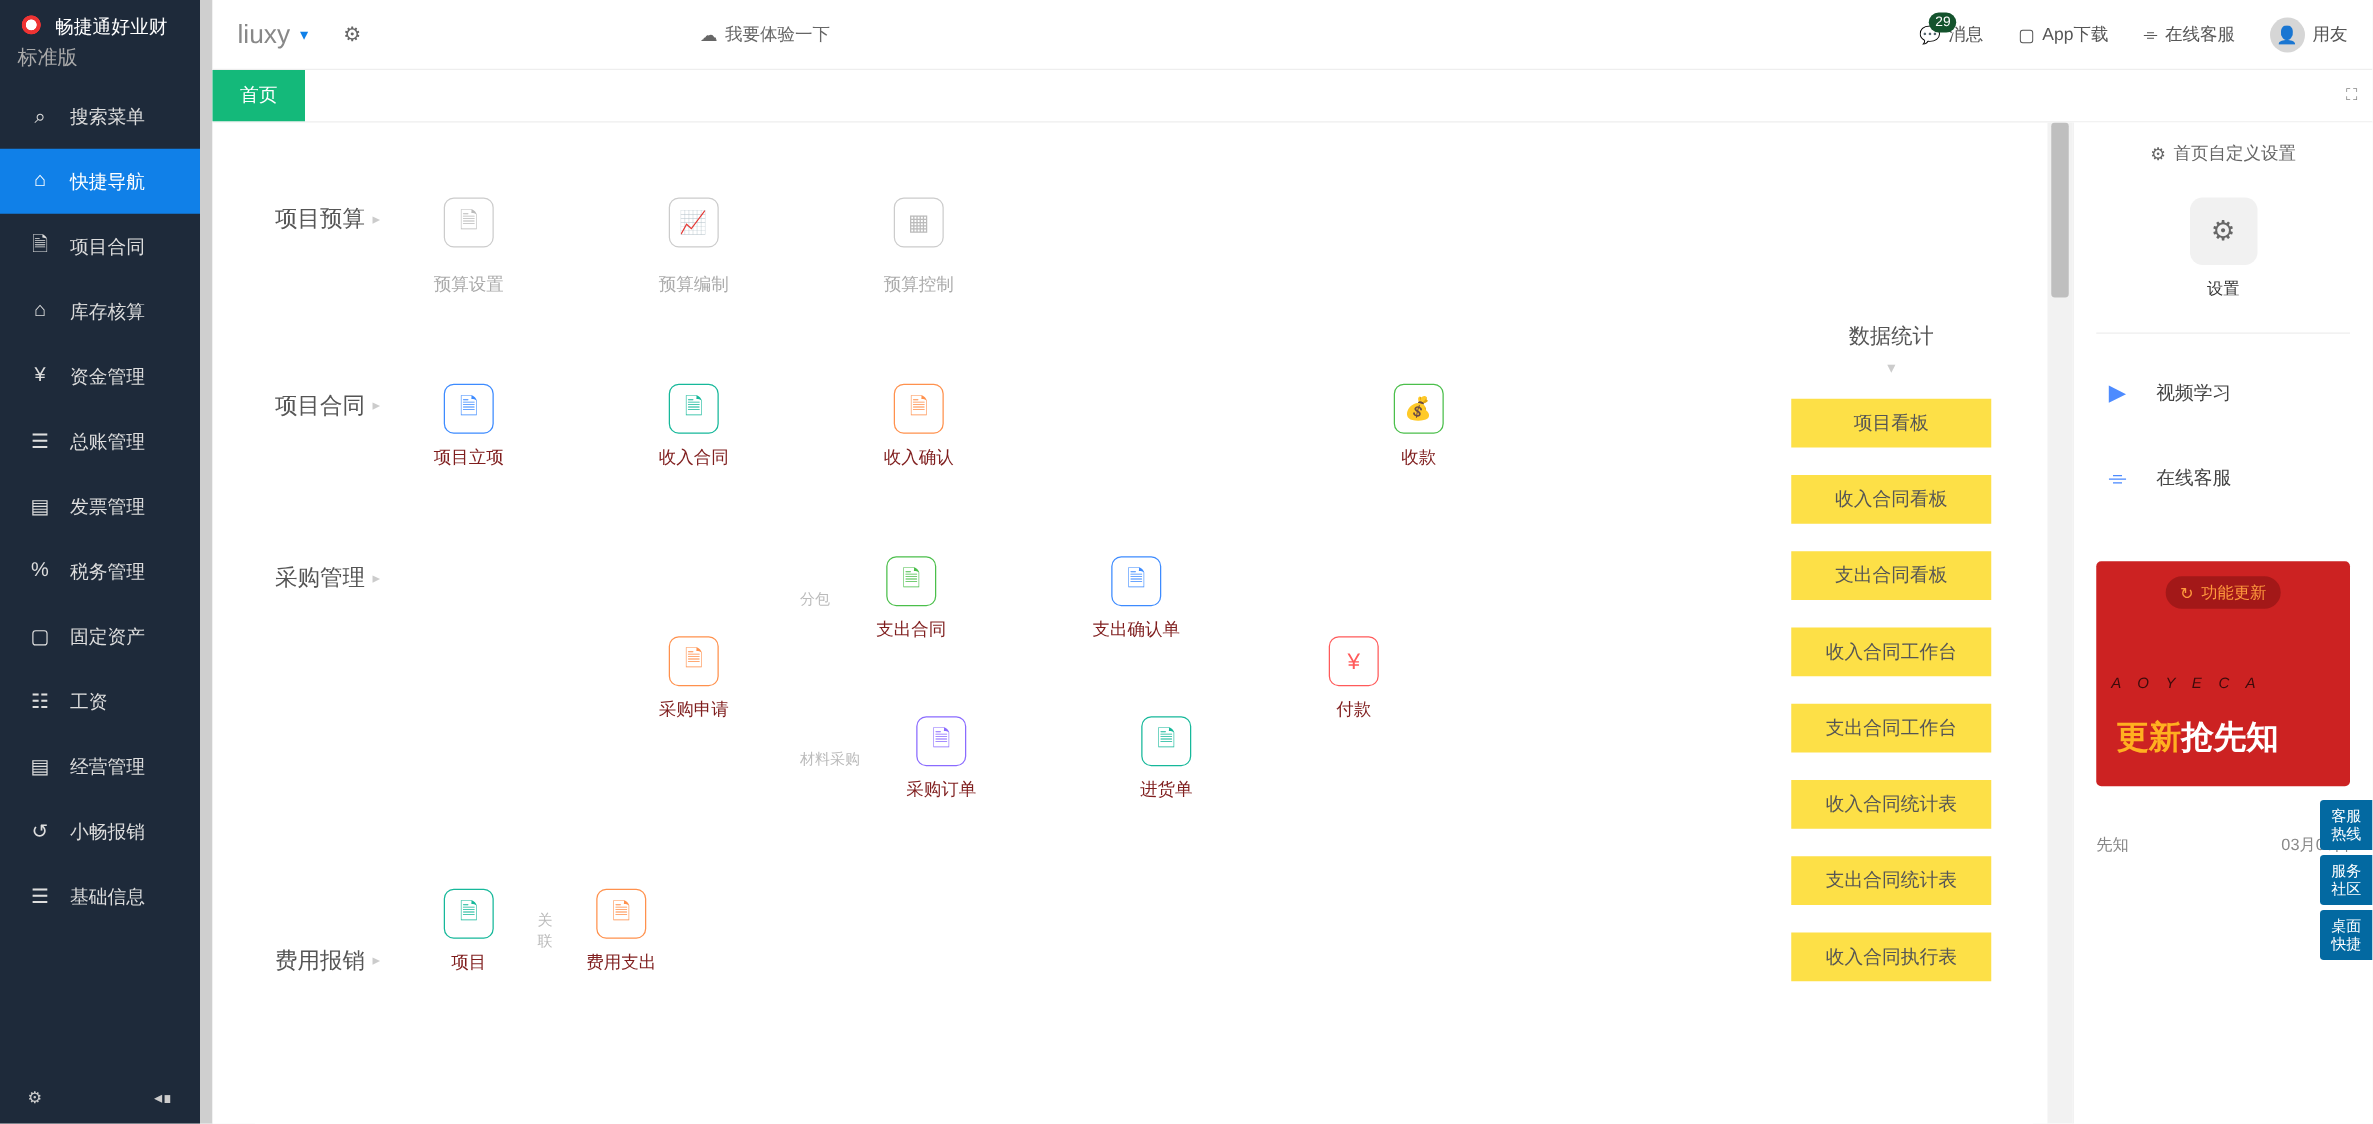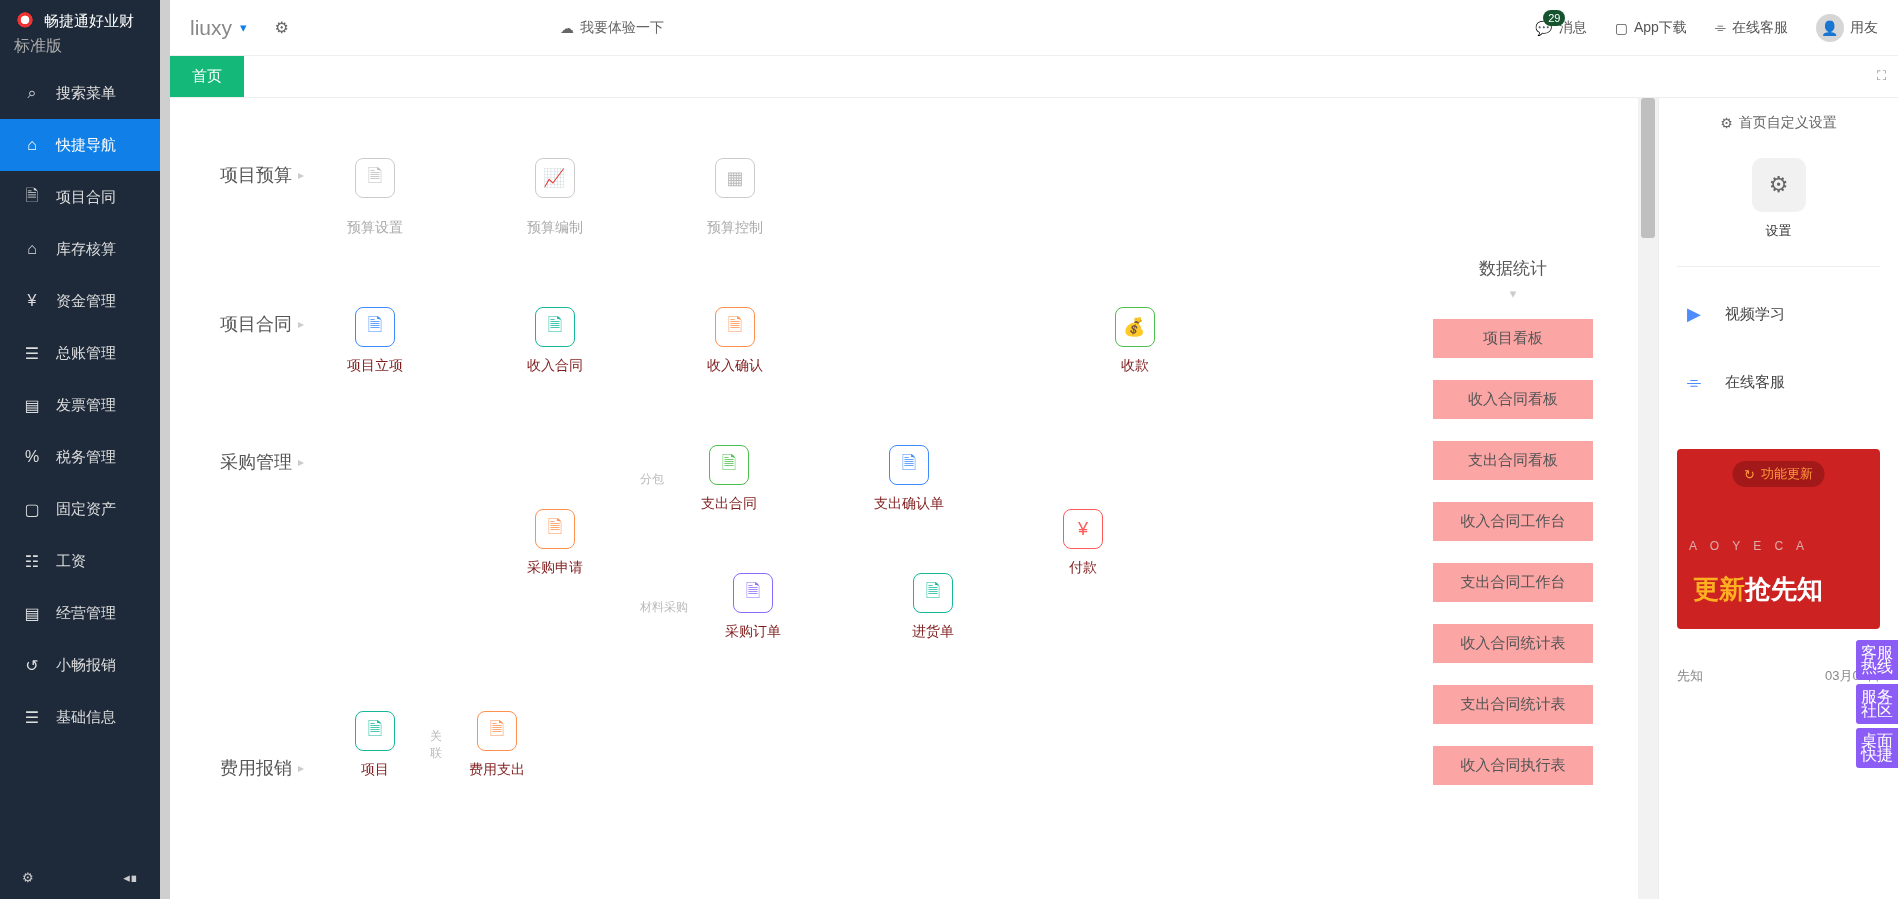--- a/index.html
+++ b/index.html
@@ -46,35 +46,35 @@
 .ic-teal { border-color:#16b89a; color:#16b89a; }
 .ic-orange { border-color:#ff914d; color:#ff914d; }
 .ic-green { border-color:#4bbf4b; color:#4bbf4b; }
 .ic-red { border-color:#ff5a5a; color:#ff5a5a; }
 .ic-purple { border-color:#8a6bff; color:#8a6bff; }
 .node-label { font-size:14px; color:#7f1d1d; white-space:nowrap; }
 .node.dim .node-label { color:#aaa;margin-top:11px; }
 .stats { width:190px; margin-left:60px; text-align:center; }
 .stats-title { font-size:17px; color:#555; margin-bottom:6px; }
 .stats-arrow { color:#ccc; font-size:13px; margin-bottom:18px; }
-.stat-btn { display:block; width:160px; margin:0 auto 22px; padding:10px 0; background:#fca5a5; border:none; font-size:15px; color:#555; cursor:pointer; }
+.stat-btn { display:block; width:160px; margin:0 auto 22px; padding:10px 0; background:#fde047; border:none; font-size:15px; color:#555; cursor:pointer; }
 .right-panel { width:240px; border-left:1px solid #eee; padding:16px 18px; display:flex; flex-direction:column; gap:26px; background:#fff; }
 .rp-title { display:flex; align-items:center; gap:6px; font-size:14px; color:#666; justify-content:center; }
 .rp-settings { display:flex; flex-direction:column; align-items:center; gap:10px; }
 .rp-gearbox { width:54px; height:54px; border-radius:10px; background:#f1f1f1; display:flex; align-items:center; justify-content:center; color:#666; font-size:22px; }
 .rp-link { display:flex; align-items:center; gap:18px; padding:8px 4px; font-size:15px; color:#444; cursor:pointer; }
 .rp-link .rp-icon { width:26px; height:26px; color:#4d8bff; display:flex; align-items:center; justify-content:center; font-size:18px; }
 .promo { margin-top:20px; height:180px; background:#c22; border-radius:4px; position:relative; padding:18px 16px; color:#fff; overflow:hidden; }
 .promo-badge { position:absolute; top:12px; left:50%; transform:translateX(-50%); background:#a31818; border-radius:14px; padding:4px 12px; font-size:13px; display:flex; align-items:center; gap:6px; color:#ff9a3d; }
-.promo-text1 { position:absolute; top:90px; left:12px; font-size:12px; letter-spacing:5px; color:#e5e5e5; opacity:.7;}
+.promo-text1 { position:absolute; top:90px; left:12px; font-size:12px; letter-spacing:5px; color:#000000; opacity:.7;font-style:italic;}
 .promo-text2 { position:absolute; bottom:22px; left:16px; font-size:26px; font-weight:600; }
 .promo-text2 .y{ color:#ffb020;}
 .promo-foot { display:flex; justify-content:space-between; font-size:13px; color:#888; margin-top:12px; }
 .side-floats { position:absolute; right:0; top:640px; display:flex; flex-direction:column; gap:4px; }
-.sf { width:42px; background:#8b5cf6; color:#fff; font-size:16px; text-align:center; padding:6px 2px; line-height:14px; border-radius:3px 0 0 3px; cursor:pointer;margin-left:28px;}
+.sf { width:42px; background:#0369a1; color:#fff; font-size:12px; text-align:center; padding:6px 2px; line-height:14px; border-radius:3px 0 0 3px; cursor:pointer;margin-left:28px;}
 .procure-block { display:flex; flex-direction:column; gap:60px; }
 .sub-row { display:flex; gap:110px; align-items:flex-start; }
 .branch-label { font-size:12px; color:#bbb; white-space:nowrap; }
 .proc-wrap { display:flex; align-items:flex-start; }
 </style>
 </head>
 <body>
 
 <div class="app">
 

